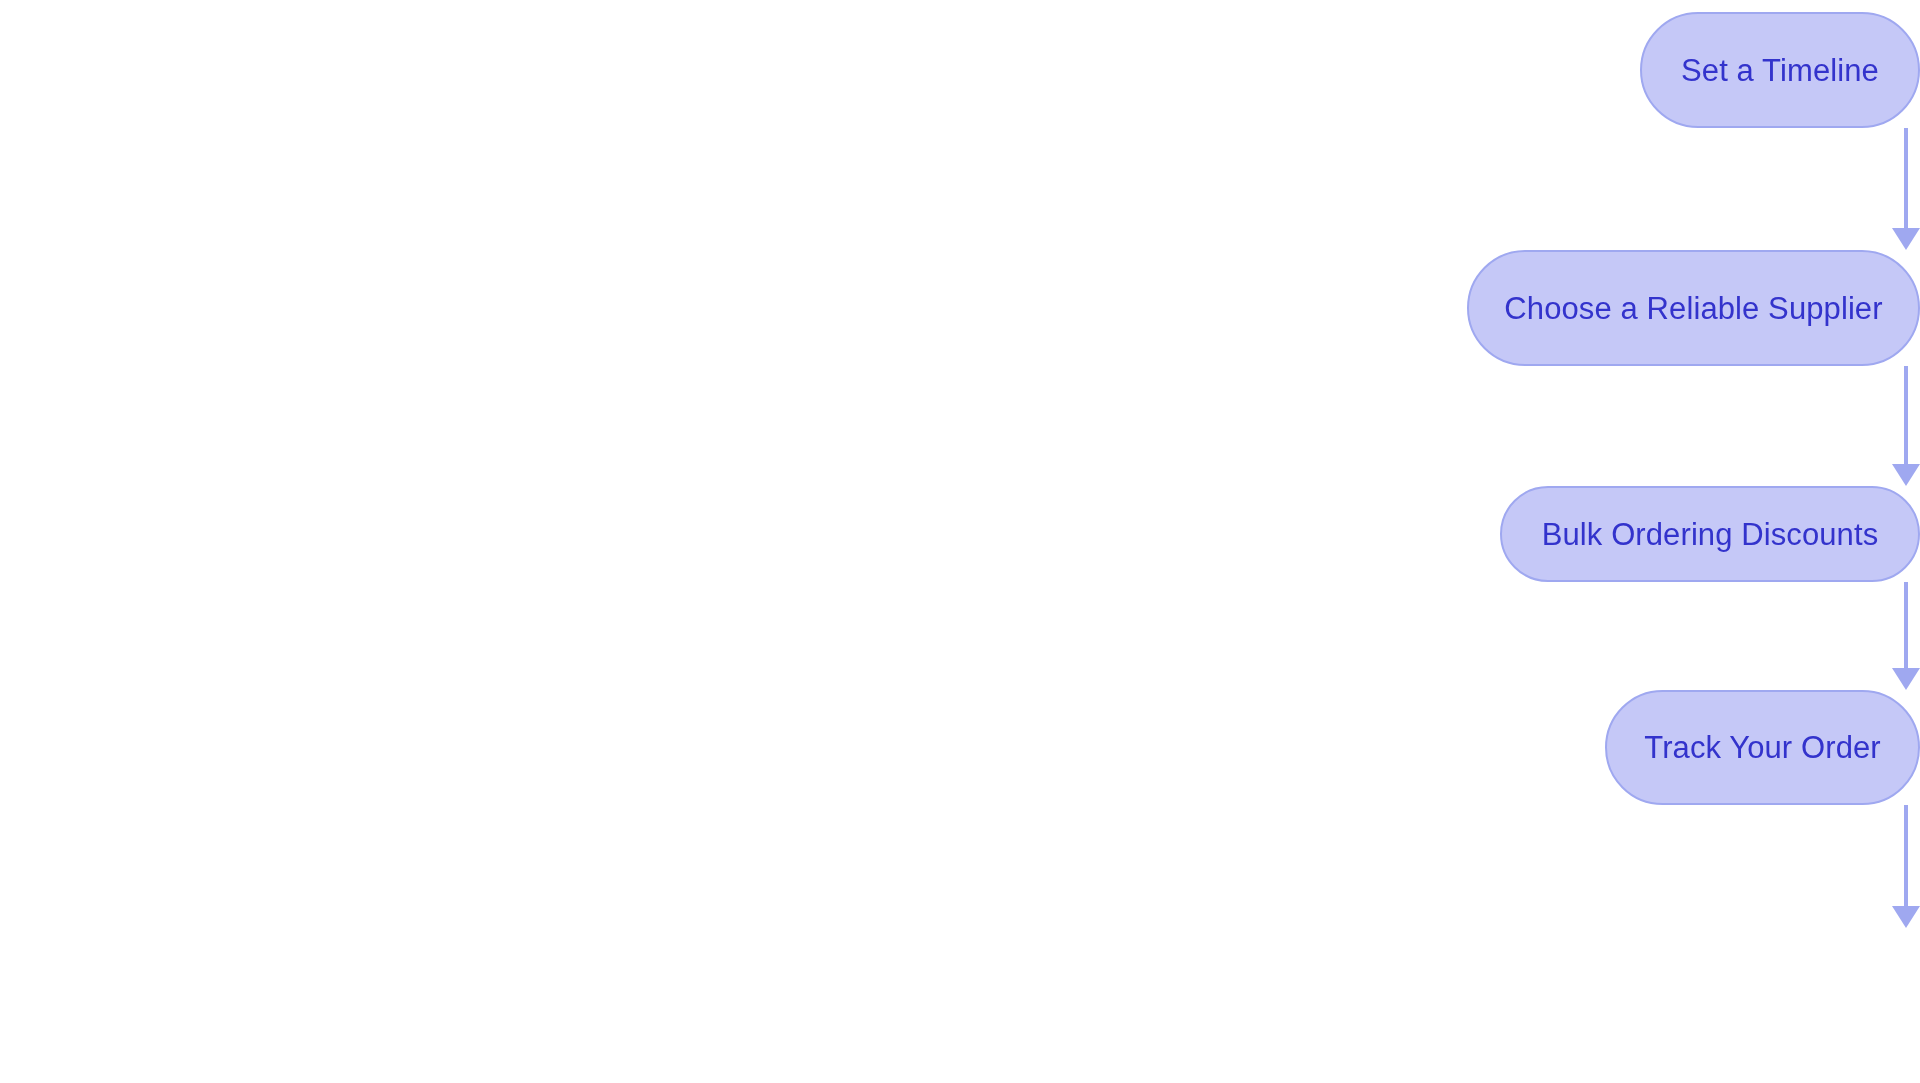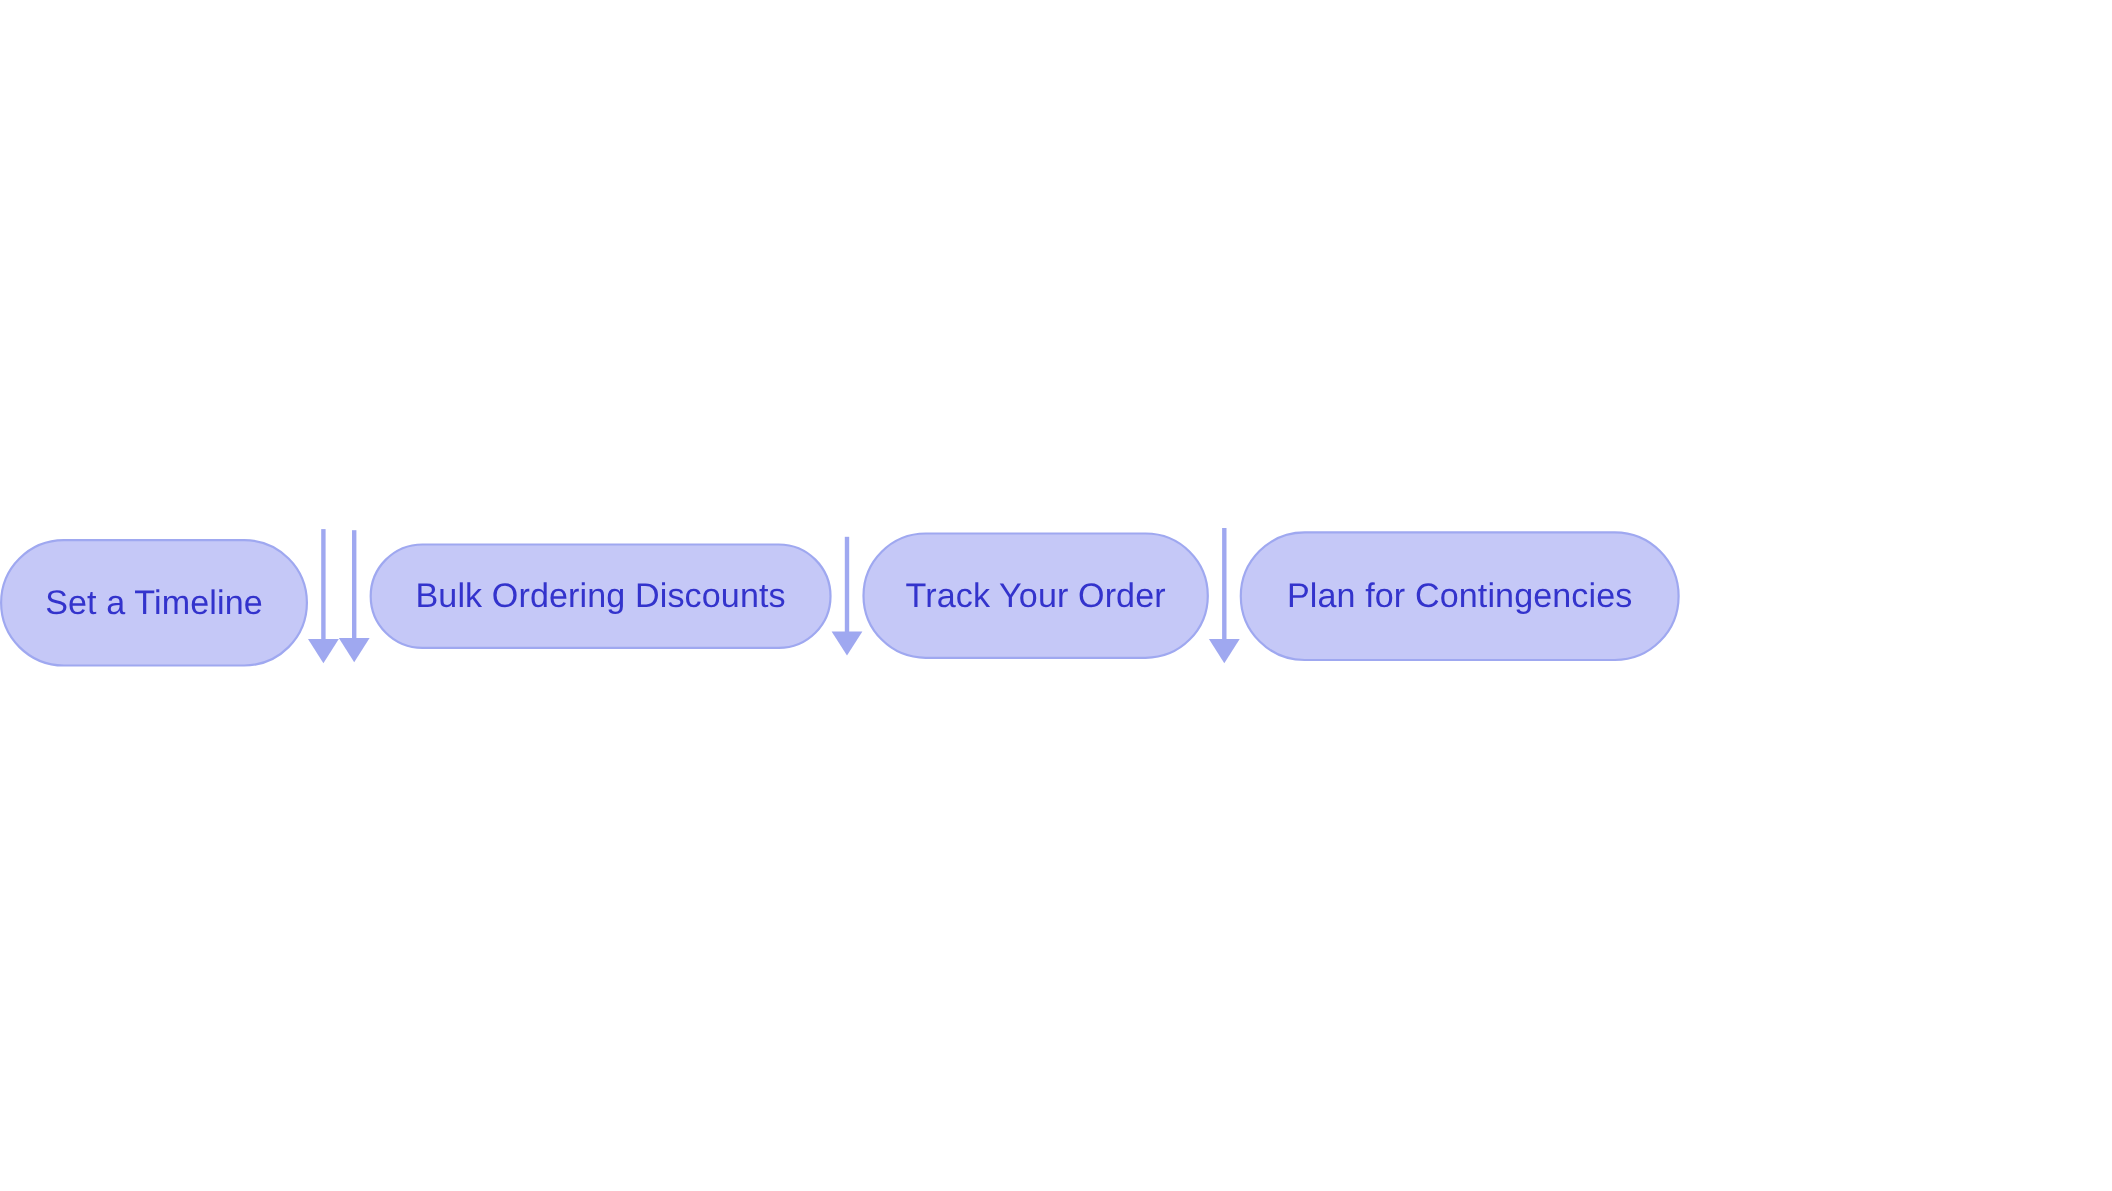--- a/index.html
+++ b/index.html
@@ -22,21 +22,22 @@
     background: #ffffff;
   }
 
   .flow-column {
     position: absolute;
     left: 0;
     top: 0;
     width: 1920px;
     height: 1083px;
     display: flex;
-    align-items: center;
+    flex-direction: column;
+    align-items: flex-end;
   }
 
   .node {
     box-sizing: border-box;
     display: flex;
     align-items: center;
     justify-content: center;
     background: #c5c8f7;
     border: 2px solid #9fa8f0;
     border-radius: 999px;
@@ -99,20 +100,23 @@
 
     <div class="node node-0">
       <span class="node-label">Set a Timeline</span>
     </div>
 
     <div class="connector gap-0">
       <div class="connector-line"></div>
       <div class="connector-arrow"></div>
     </div>
 
+    <div class="node node-1">
+      <span class="node-label">Choose a Reliable Supplier</span>
+    </div>
 
     <div class="connector gap-1">
       <div class="connector-line"></div>
       <div class="connector-arrow"></div>
     </div>
 
     <div class="node node-2">
       <span class="node-label">Bulk Ordering Discounts</span>
     </div>
 
@@ -123,18 +127,15 @@
 
     <div class="node node-3">
       <span class="node-label">Track Your Order</span>
     </div>
 
     <div class="connector gap-3">
       <div class="connector-line"></div>
       <div class="connector-arrow"></div>
     </div>
 
-    <div class="node node-4">
-      <span class="node-label">Plan for Contingencies</span>
-    </div>
 
   </div>
 </div>
 
 </body></html>

